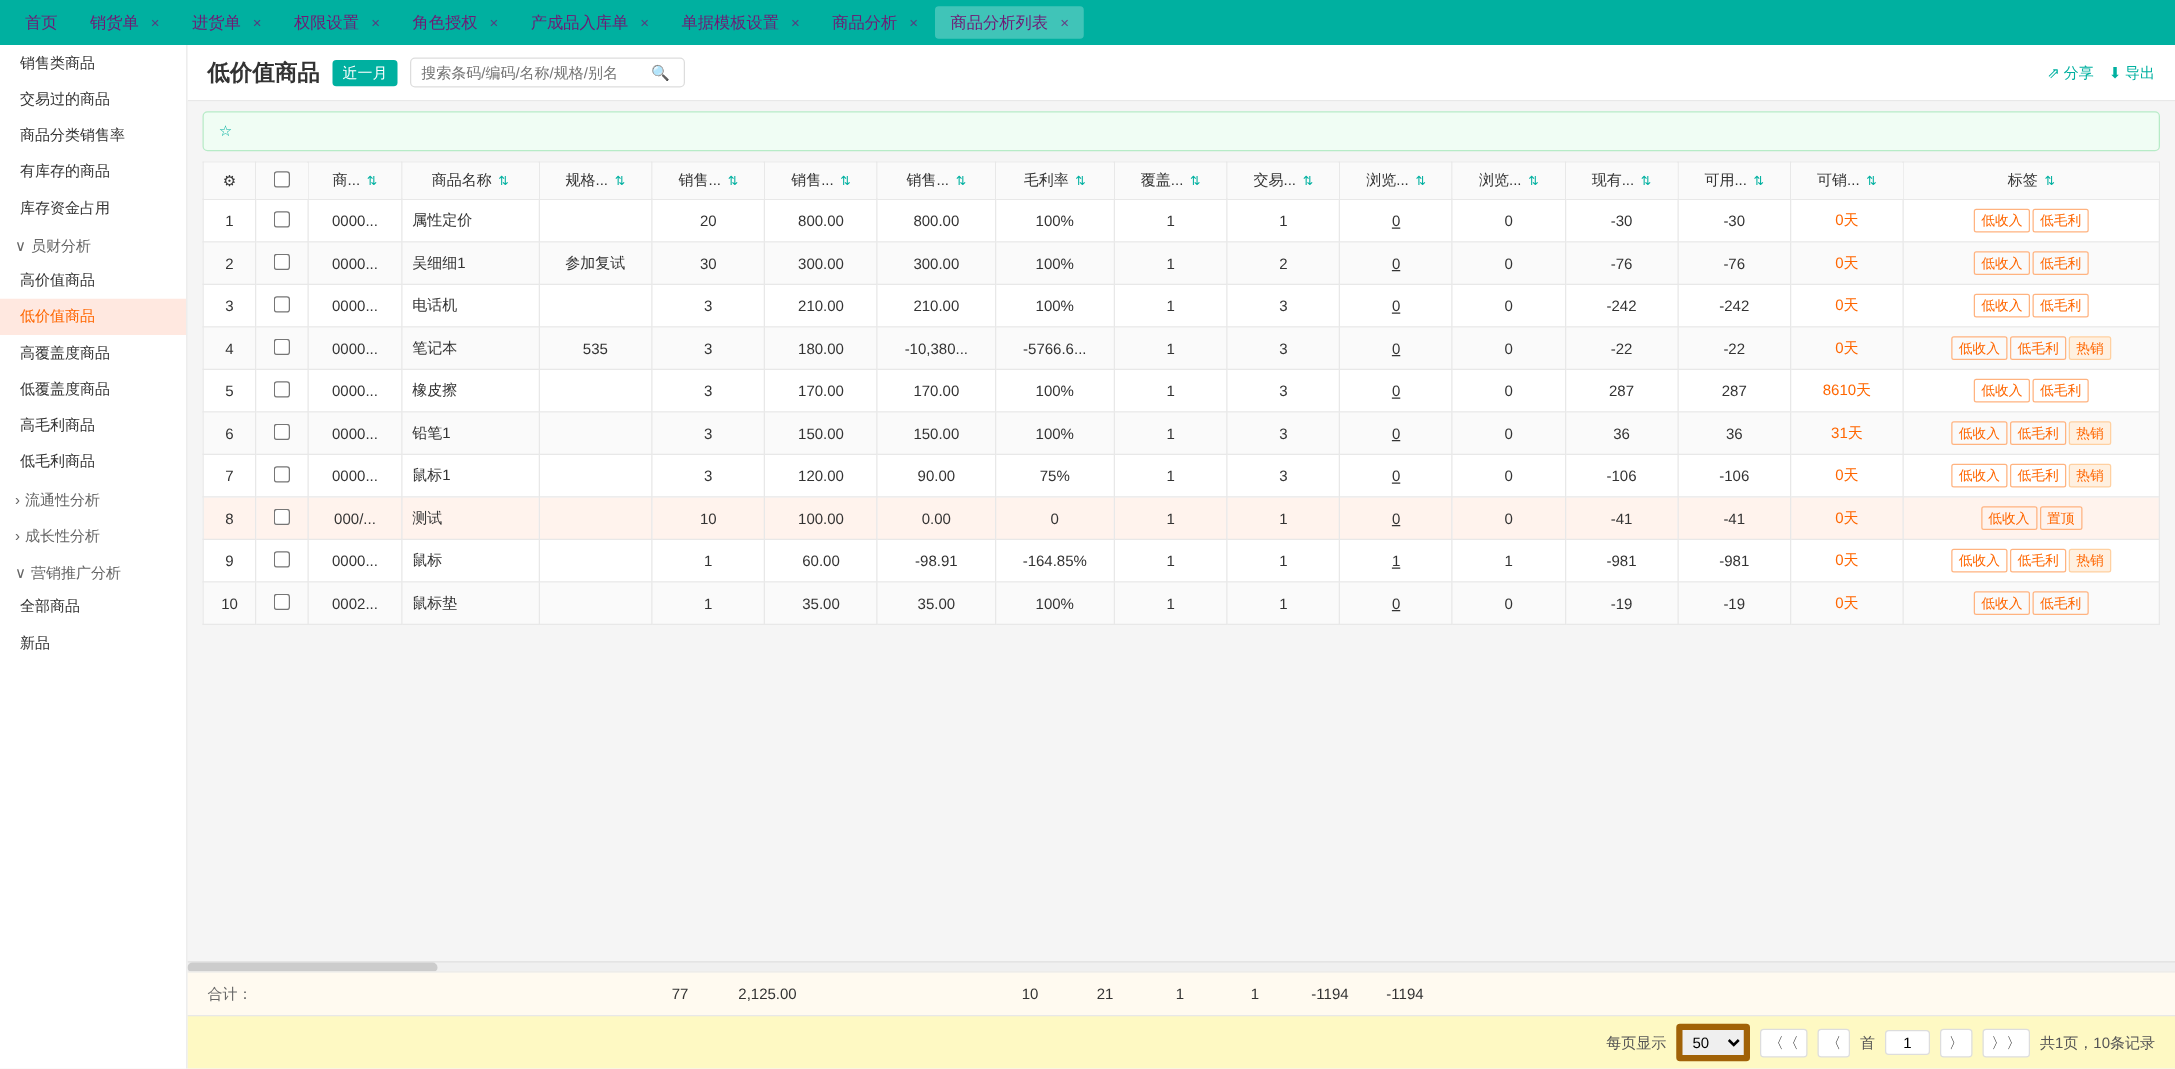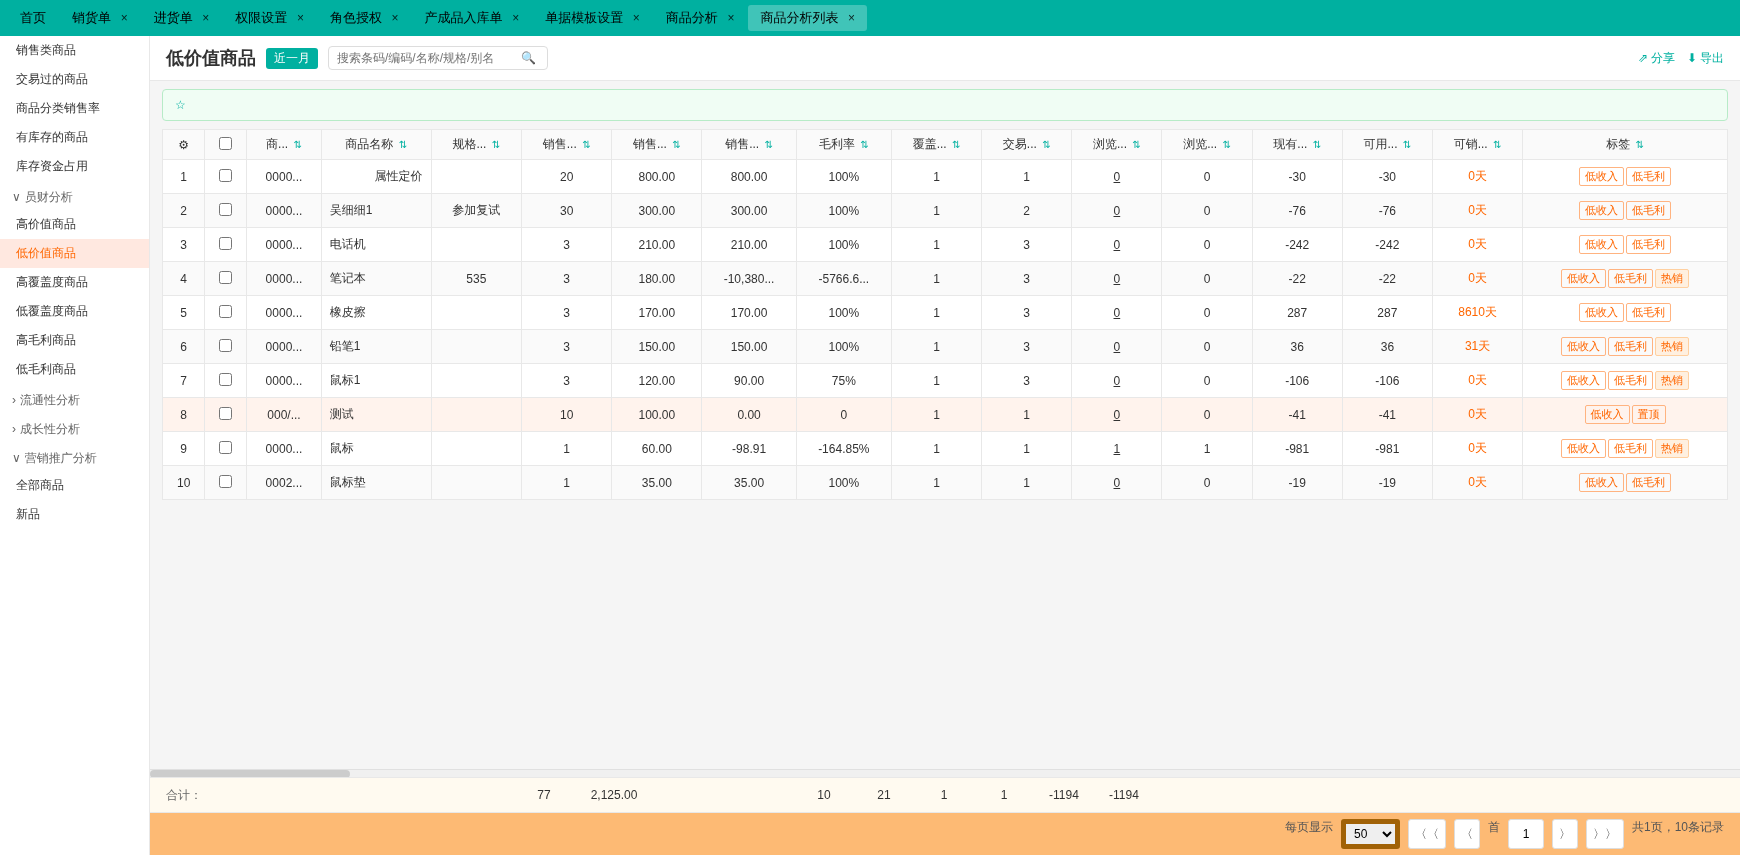--- a/index.html
+++ b/index.html
@@ -8,21 +8,21 @@
     
     .top-nav {
       background: #00b0a0;
       height: 36px;
       display: flex;
       align-items: center;
       padding: 0 8px;
       gap: 2px;
     }
     .nav-item {
-      color: #000000;
+      color: #701a75;
       padding: 4px 12px;
       cursor: pointer;
       border-radius: 3px;
       white-space: nowrap;
       font-size: 13px;
     }
     .nav-item.active { background: rgba(255,255,255,0.25); }
     .nav-item .close-x { margin-left: 6px; opacity: 0.8; }
 
     
@@ -191,24 +191,25 @@
     }
     .total-cell {
       padding: 4px 8px;
       min-width: 60px;
       text-align: center;
       color: #333;
     }
 
     
     .pagination-bar {
-      background: #fdba74;
+      background: #fef9c3;
       border-top: 1px solid #e8e8e8;
       padding: 6px 16px;
       display: flex;
+      align-items: center;
       justify-content: flex-end;
       gap: 8px;
       font-size: 12px;
       color: #555;
     }
     .page-size-select {
       border: 5px solid #a16207;
       border-radius: 3px;
       padding: 2px 4px;
     }
@@ -333,21 +334,21 @@
             <th>可用... <span class="sort-icon">⇅</span></th>
             <th>可销... <span class="sort-icon">⇅</span></th>
             <th>标签 <span class="sort-icon">⇅</span></th>
           </tr>
         </thead>
         <tbody id="table-body">
         <tr>
       <td>1</td>
       <td><input type="checkbox" class="checkbox" style=""></td>
       <td>0000...</td>
-      <td style="text-align:right;">属性定价</td>
+      <td style="text-align:left;">属性定价</td>
       <td></td>
       <td>20</td>
       <td>800.00</td>
       <td>800.00</td>
       <td>100%</td>
       <td>1</td>
       <td>1</td>
       <td><span class="underline">0</span></td>
       <td>0</td>
       <td>-30</td>

